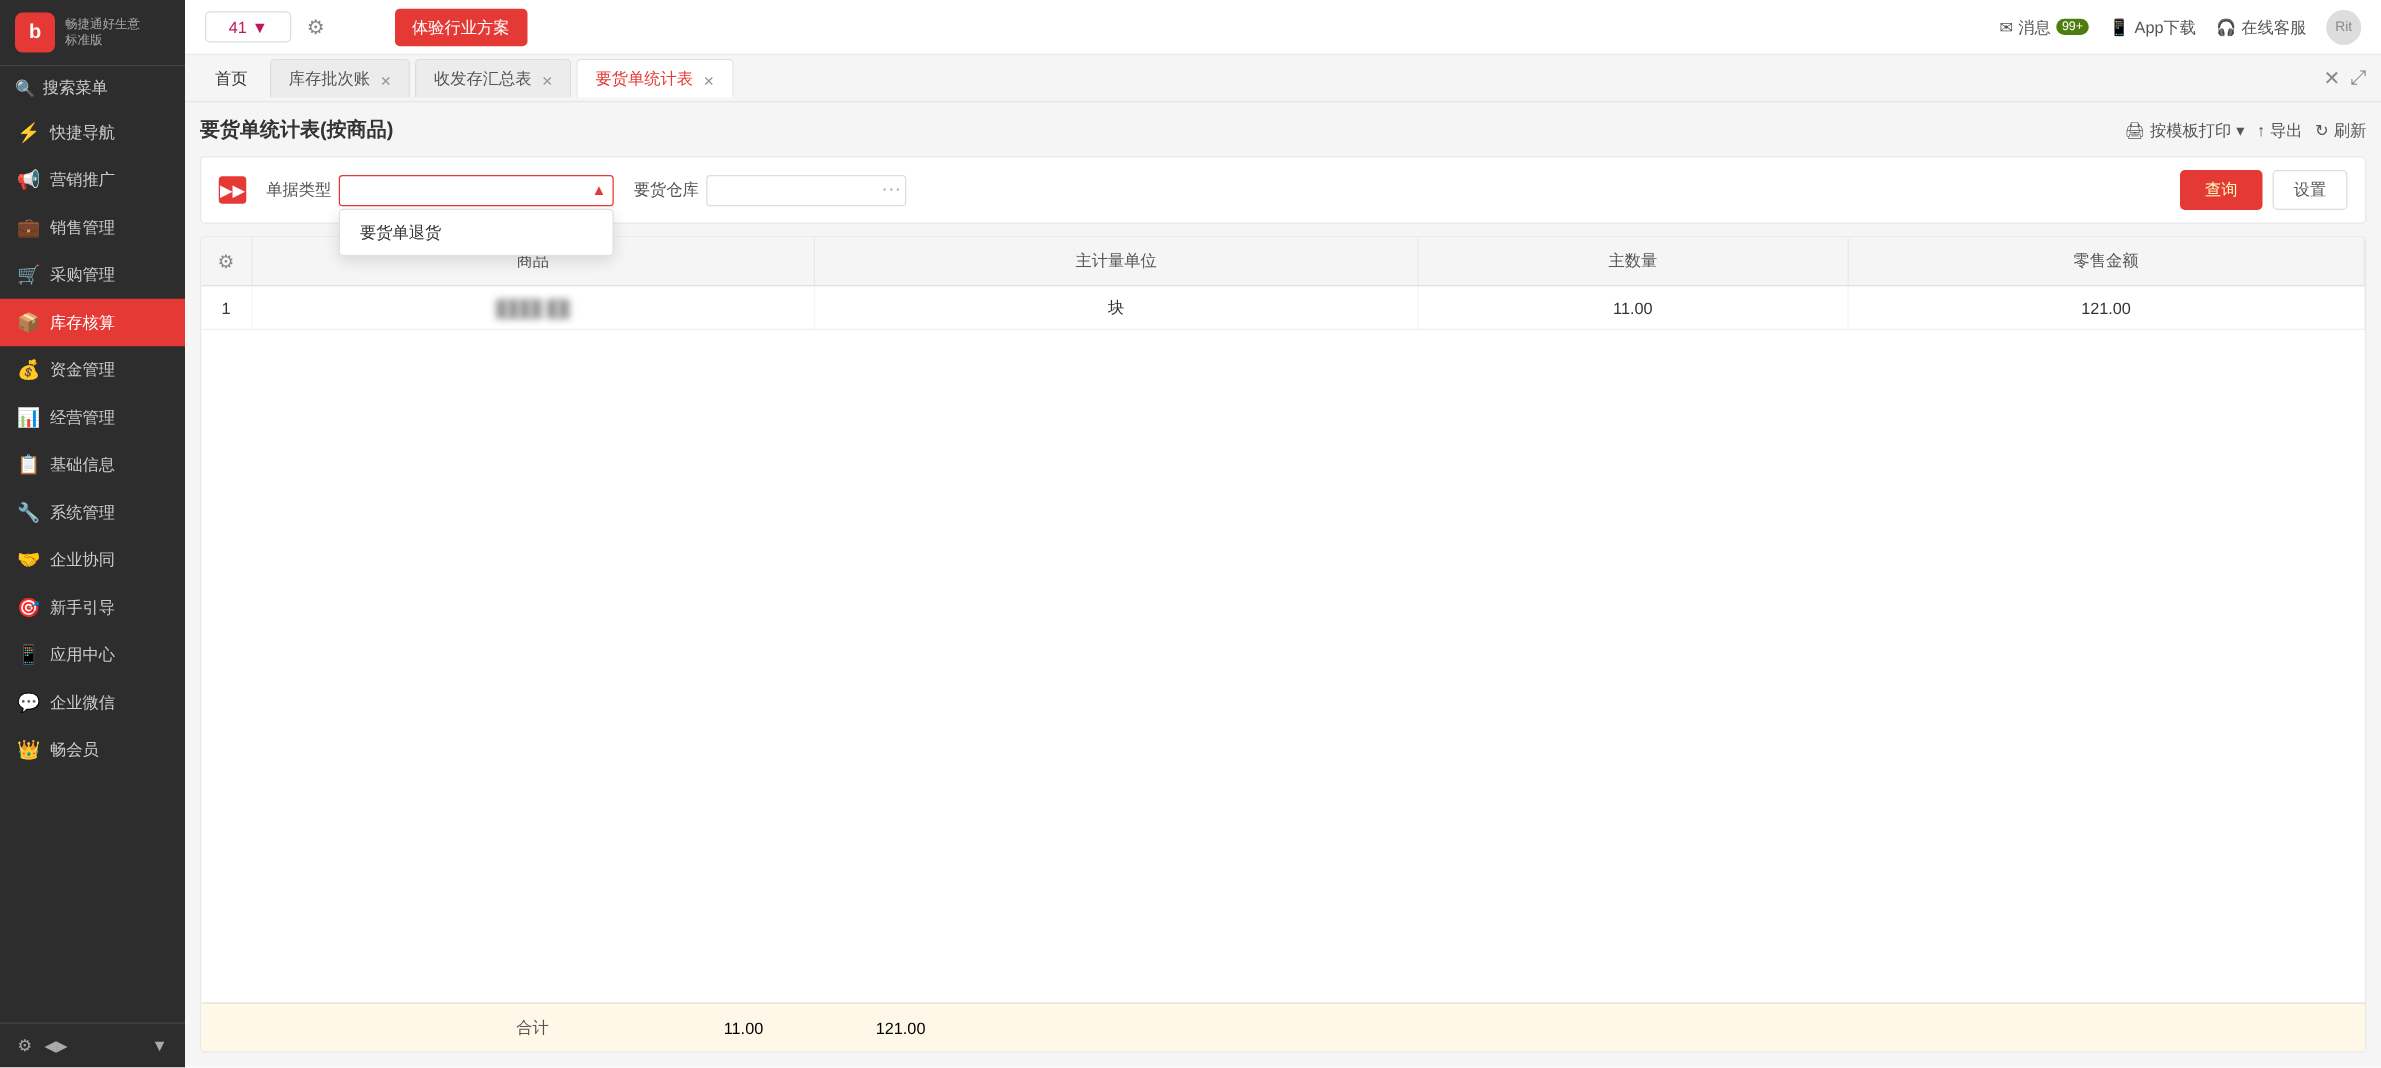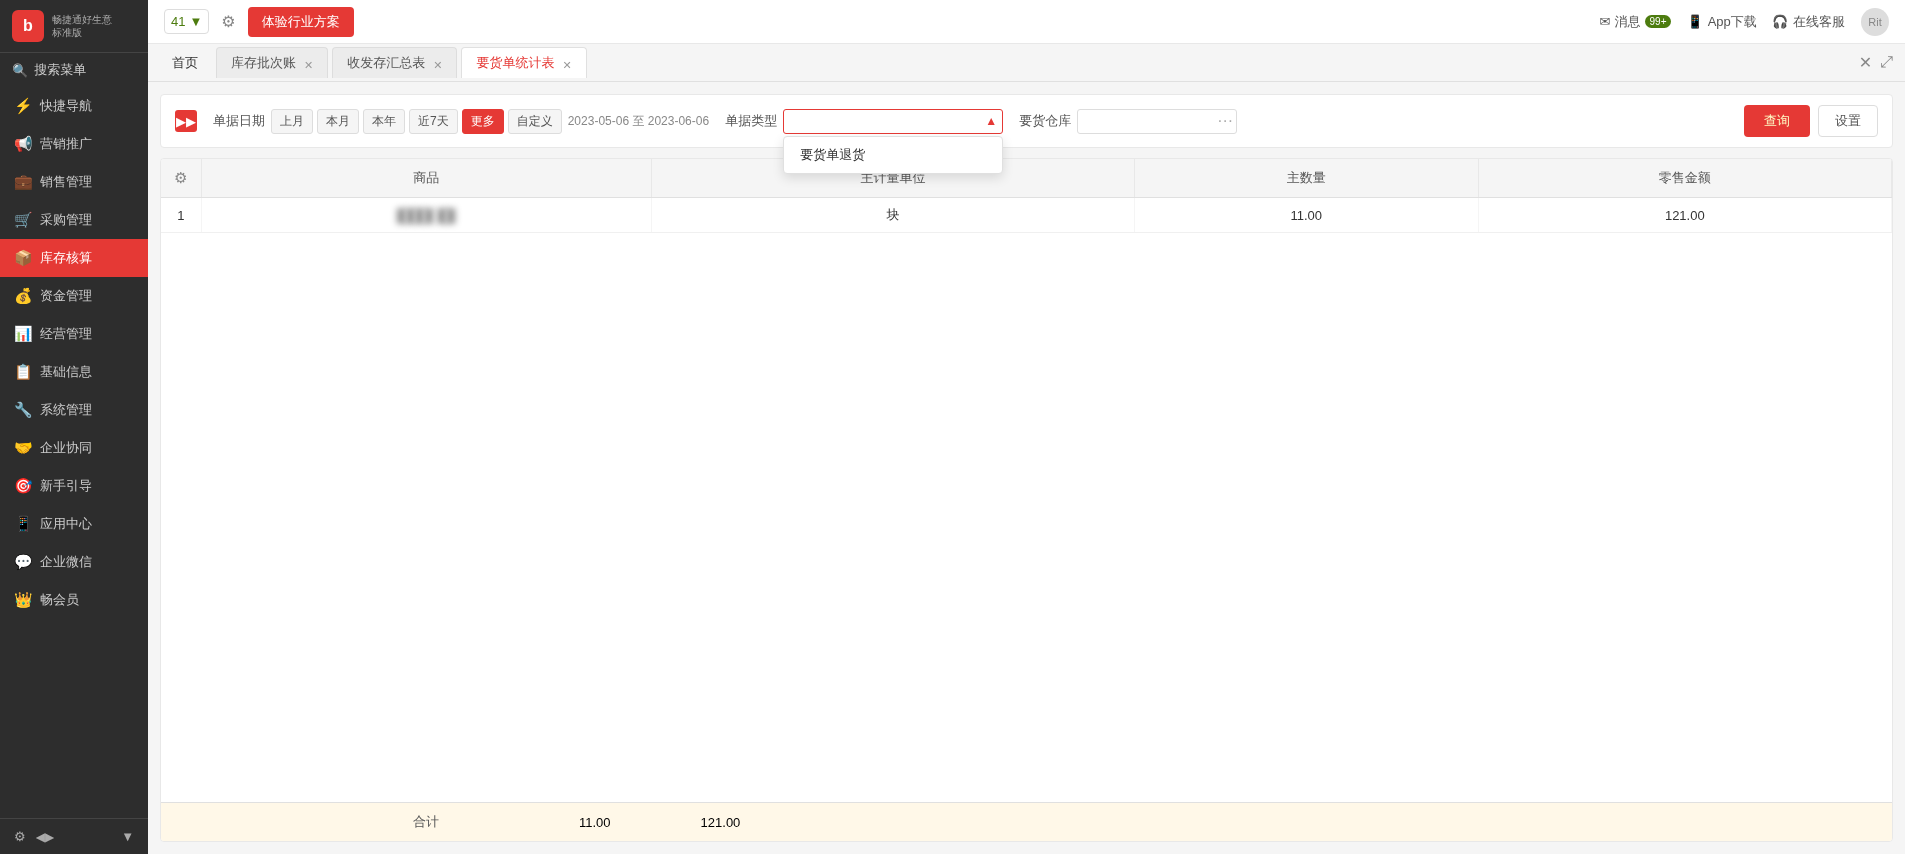--- a/index.html
+++ b/index.html
@@ -72,28 +72,28 @@
       border-bottom: 1px solid #e8e8e8;
       display: flex; align-items: center;
       padding: 0 16px;
       gap: 12px;
       justify-content: space-between;
     }
     .topbar-left { display: flex; align-items: center; gap: 12px; }
     .topbar-selector {
       display: flex; align-items: center; gap: 4px;
       border: 1px solid #ddd; border-radius: 4px;
-      padding: 4px 6px; cursor: pointer; background: #fff;
-      font-size: 13px; color: #4d7c0f;
+      padding: 4px 18px; cursor: pointer; background: #fff;
+      font-size: 13px; color: #be185d;
     }
     .topbar-gear { color: #888; cursor: pointer; font-size: 16px; }
     .btn-industry {
       background: #e53935; color: #fff;
       border: none; border-radius: 4px;
-      padding: 6px 14px; cursor: pointer; font-size: 13px;
+      padding: 6px 14px; cursor: pointer; font-size: 13px; margin-left: 44px;
     }
     .topbar-right { display: flex; align-items: center; gap: 16px; color: #555; font-size: 13px; }
     .topbar-right .msg-icon { position: relative; cursor: pointer; display: flex; align-items: center; gap: 4px; }
     .badge { background: #4d7c0f; color: #fff; font-size: 10px; border-radius: 10px; padding: 1px 5px; }
     .topbar-right .link { cursor: pointer; display: flex; align-items: center; gap: 4px; }
     .avatar-placeholder { width: 28px; height: 28px; background: #ddd; border-radius: 50%; }
 
     
     .tabs-bar {
       display: flex; align-items: center;
@@ -395,36 +395,42 @@
       <span class="tab-close">✕</span>
     </div>
     <div class="tabs-controls">
       <span>✕</span>
       <span>⤢</span>
     </div>
   </div>
 
   <div class="page-content">
 
+    <div class="page-header">
+      <div class="page-title">要货单统计表(按商品)</div>
+      <div class="page-actions">
+        <div class="action-btn">
+          <span>🖨</span>
+          <span>按模板打印</span>
+          <span>▾</span>
+        </div>
+        <div class="action-btn">
+          <span>↑</span>
+          <span>导出</span>
+        </div>
+        <div class="action-btn">
+          <span>↻</span>
+          <span>刷新</span>
+        </div>
+      </div>
+    </div>
 
     <div class="filter-bar">
       <div class="filter-expand-btn">▶▶</div>
 
-      <div class="filter-group">
-        <span class="filter-label">单据日期</span>
-        <div class="date-btns">
-          <button class="date-btn">上月</button>
-          <button class="date-btn">本月</button>
-          <button class="date-btn">本年</button>
-          <button class="date-btn">近7天</button>
-          <button class="date-btn more">更多</button>
-          <button class="date-btn">自定义</button>
-        </div>
-        <span class="date-range">2023-05-06 至 2023-06-06</span>
-      </div>
 
       <div class="filter-type-group" style="position:relative;">
         <span class="filter-label">单据类型</span>
         <div class="filter-select-wrapper">
           <input class="filter-select-input" type="text" value="" style="">
           <span class="filter-select-arrow">▲</span>
 
           <div class="dropdown-menu">
             <div class="dropdown-item">要货单退货</div>
           </div>

